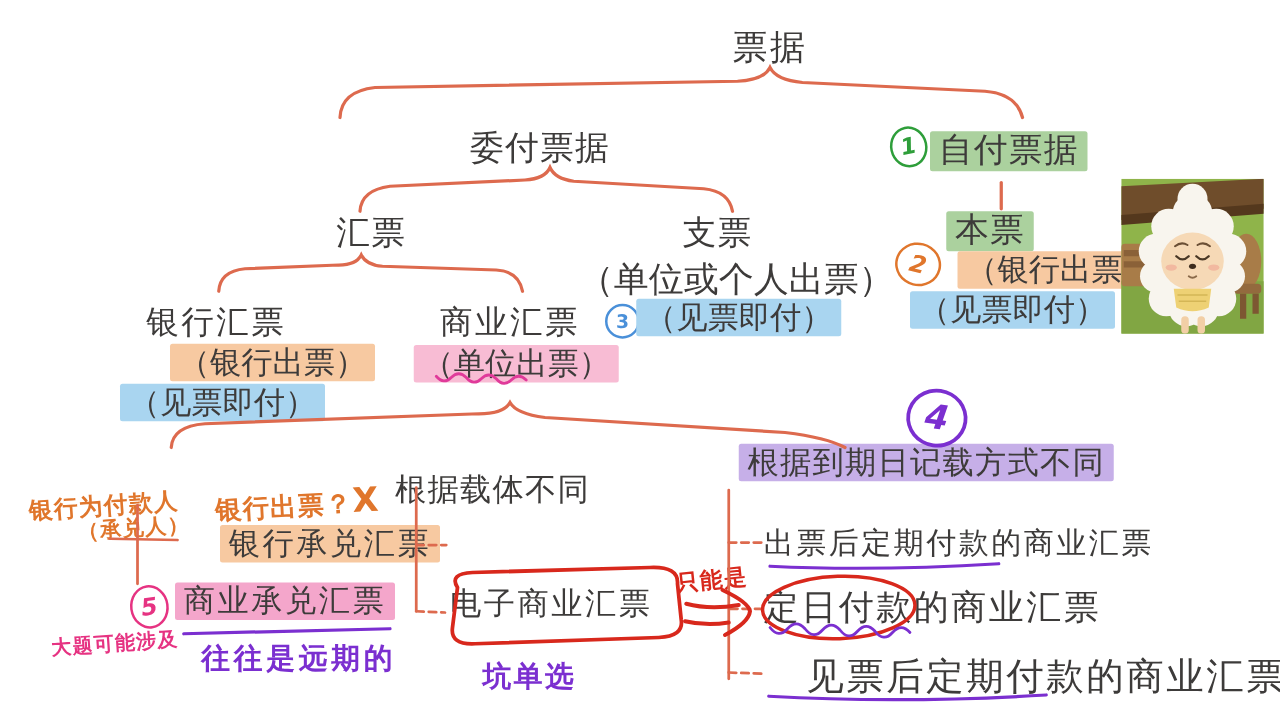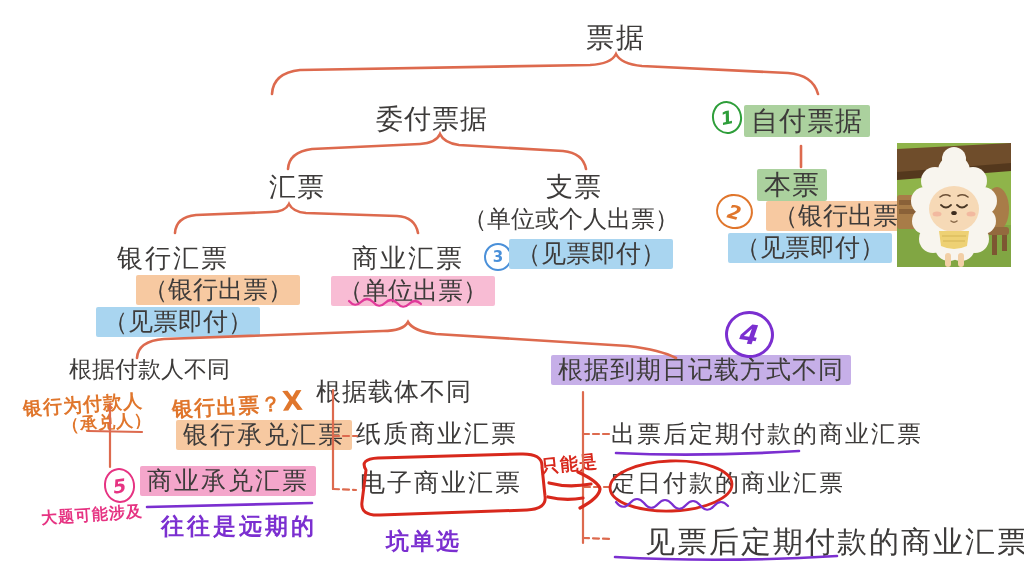--- a/index.html
+++ b/index.html
@@ -14,21 +14,21 @@
          font-family:"DejaVu Sans","Liberation Sans",sans-serif;}
   .n{position:absolute;white-space:nowrap;color:var(--text);font-weight:500;
      letter-spacing:2px;line-height:1.12;}
   .paren{letter-spacing:0;}
   .hl{border-radius:2px;padding:1px 7px;}
   .hl-green{background:var(--highlight-green);}
   .hl-orange{background:var(--highlight-orange);margin-left:40px;}
   .hl-blue{background:var(--highlight-blue);}
   .hl-pink{background:var(--highlight-pink);}
   .hl-pink-deep{background:var(--highlight-pink-deep);}
-  .hl-purple{background:var(--highlight-purple);}
+  .hl-purple{background:var(--highlight-purple);margin-left:40px;}
   .badge{position:absolute;display:flex;align-items:center;justify-content:center;
          border-radius:50%;font-weight:700;background:transparent;font-style:italic;}
   .hand{position:absolute;white-space:nowrap;font-weight:700;letter-spacing:1px;}
   .overlay{position:absolute;left:0;top:0;pointer-events:none;}
   .s-line{stroke:var(--line);fill:none;stroke-width:2.6;stroke-linecap:round;}
   .s-line-thin{stroke:var(--line);fill:none;stroke-width:2.2;stroke-linecap:round;}
   .dash{stroke-dasharray:6 4;}
   .s-red{stroke:var(--hand-red);fill:none;stroke-width:2.8;stroke-linecap:round;stroke-linejoin:round;}
   .s-purple{stroke:var(--hand-purple);fill:none;stroke-width:2.6;stroke-linecap:round;}
   .s-magenta{stroke:#e03a9a;fill:none;stroke-width:2.2;stroke-linecap:round;}
@@ -42,50 +42,48 @@
   <div class="n" style="left:586px;top:22px;font-size:28px;letter-spacing:2px;">票据</div>
 
   <div class="n" style="left:376px;top:104px;font-size:27px;letter-spacing:1px;">委付票据</div>
 
   <span class="badge" style="left:712px;top:101px;width:26px;height:29px;border:2.5px solid var(--badge-green);color:var(--badge-green);font-size:18px;transform:rotate(-12deg);">1</span>
   <div class="n hl hl-green" style="left:744px;top:105px;font-size:27px;letter-spacing:1px;">自付票据</div>
 
   <div class="n" style="left:269px;top:172px;font-size:27px;letter-spacing:1px;">汇票</div>
 
   <div class="n" style="left:546px;top:172px;font-size:27px;letter-spacing:1px;">支票</div>
-  <div class="n paren" style="left:463px;top:208px;font-size:24px;font-family:Liberation Mono, monospace;">（单位或个人出票）</div>
+  <div class="n paren" style="left:463px;top:208px;font-size:28px;">（单位或个人出票）</div>
   <span class="badge" style="left:484px;top:243px;width:24px;height:24px;border:2px solid var(--badge-blue);color:var(--badge-blue);font-size:15px;font-style:normal;">3</span>
   <div class="n paren hl hl-blue" style="left:509px;top:239px;font-size:25px;">（见票即付）</div>
 
   <div class="n hl hl-green" style="left:757px;top:169px;font-size:27px;letter-spacing:1px;">本票</div>
   <span class="badge" style="left:716px;top:194px;width:33px;height:31px;border:2.5px solid var(--hand-orange);color:var(--hand-orange);font-size:19px;transform:rotate(14deg);">2</span>
   <div class="n paren hl hl-orange" style="left:726px;top:201px;font-size:25px;">（银行出票）</div>
   <div class="n paren hl hl-blue" style="left:728px;top:233px;font-size:25px;">（见票即付）</div>
 
   <div class="n" style="left:117px;top:244px;font-size:26px;">银行汇票</div>
   <div class="n paren hl hl-orange" style="left:96px;top:275px;font-size:25px;">（银行出票）</div>
   <div class="n paren hl hl-blue" style="left:96px;top:307px;font-size:25px;">（见票即付）</div>
 
   <div class="n" style="left:352px;top:244px;font-size:26px;">商业汇票</div>
   <div class="n paren hl hl-pink" style="left:331px;top:276px;font-size:25px;">（单位出票）</div>
 
-  <div class="n" style="left:69px;top:357px;font-size:23px;letter-spacing:0;">根据付款人不同</div>
   <div class="n" style="left:316px;top:358px;font-size:25px;letter-spacing:1px;margin-top:20px;">根据载体不同</div>
   <div class="n hl hl-purple" style="left:551px;top:355px;font-size:25px;letter-spacing:1px;">根据到期日记载方式不同</div>
   <span class="badge" style="left:725px;top:311px;width:43px;height:41px;border:3px solid var(--hand-purple);color:var(--hand-purple);font-size:27px;transform:rotate(8deg);">4</span>
 
   <div class="n hl hl-orange" style="left:136px;top:420px;font-size:25px;">银行承兑汇票</div>
   <span class="badge" style="left:104px;top:468px;width:27px;height:31px;border:2.5px solid var(--hand-magenta);color:var(--hand-magenta);font-size:19px;transform:rotate(-8deg);">5</span>
   <div class="n hl hl-pink-deep" style="left:140px;top:466px;font-size:25px;">商业承兑汇票</div>
 
-  <div class="n" style="left:356px;top:420px;font-size:25px;">纸质商业汇票</div>
   <div class="n" style="left:360px;top:469px;font-size:25px;">电子商业汇票</div>
 
   <div class="n" style="left:611px;top:421px;font-size:24px;">出票后定期付款的商业汇票</div>
-  <div class="n" style="left:611px;top:470px;font-size:24px;">定日付款的商业汇票</div>
+  <div class="n" style="left:611px;top:470px;font-size:28px;">定日付款的商业汇票</div>
   <div class="n" style="left:613px;top:525px;font-size:30px;margin-left:32px;">见票后定期付款的商业汇票</div>
 
   <div class="hand" style="left:23px;top:392px;font-size:19px;color:var(--hand-orange);transform:rotate(-4deg);">银行为付款人</div>
   <div class="hand" style="left:62px;top:411px;font-size:17px;color:var(--hand-orange);transform:rotate(-4deg);">（承兑人）</div>
   <div class="hand" style="left:172px;top:388px;font-size:21px;color:var(--hand-orange);transform:rotate(-3deg);">
     <span>银行出票？</span><span style="font-size:27px;font-weight:700;">X</span>
   </div>
   <div class="hand" style="left:41px;top:505px;font-size:16px;color:var(--hand-magenta);transform:rotate(-4deg);">大题可能涉及</div>
   <div class="hand" style="left:161px;top:511px;font-size:23px;color:var(--hand-purple);letter-spacing:3px;">往往是远期的</div>
   <div class="hand" style="left:386px;top:513px;font-size:23px;color:var(--hand-purple);letter-spacing:2px;margin-top:13px;">坑单选</div>

